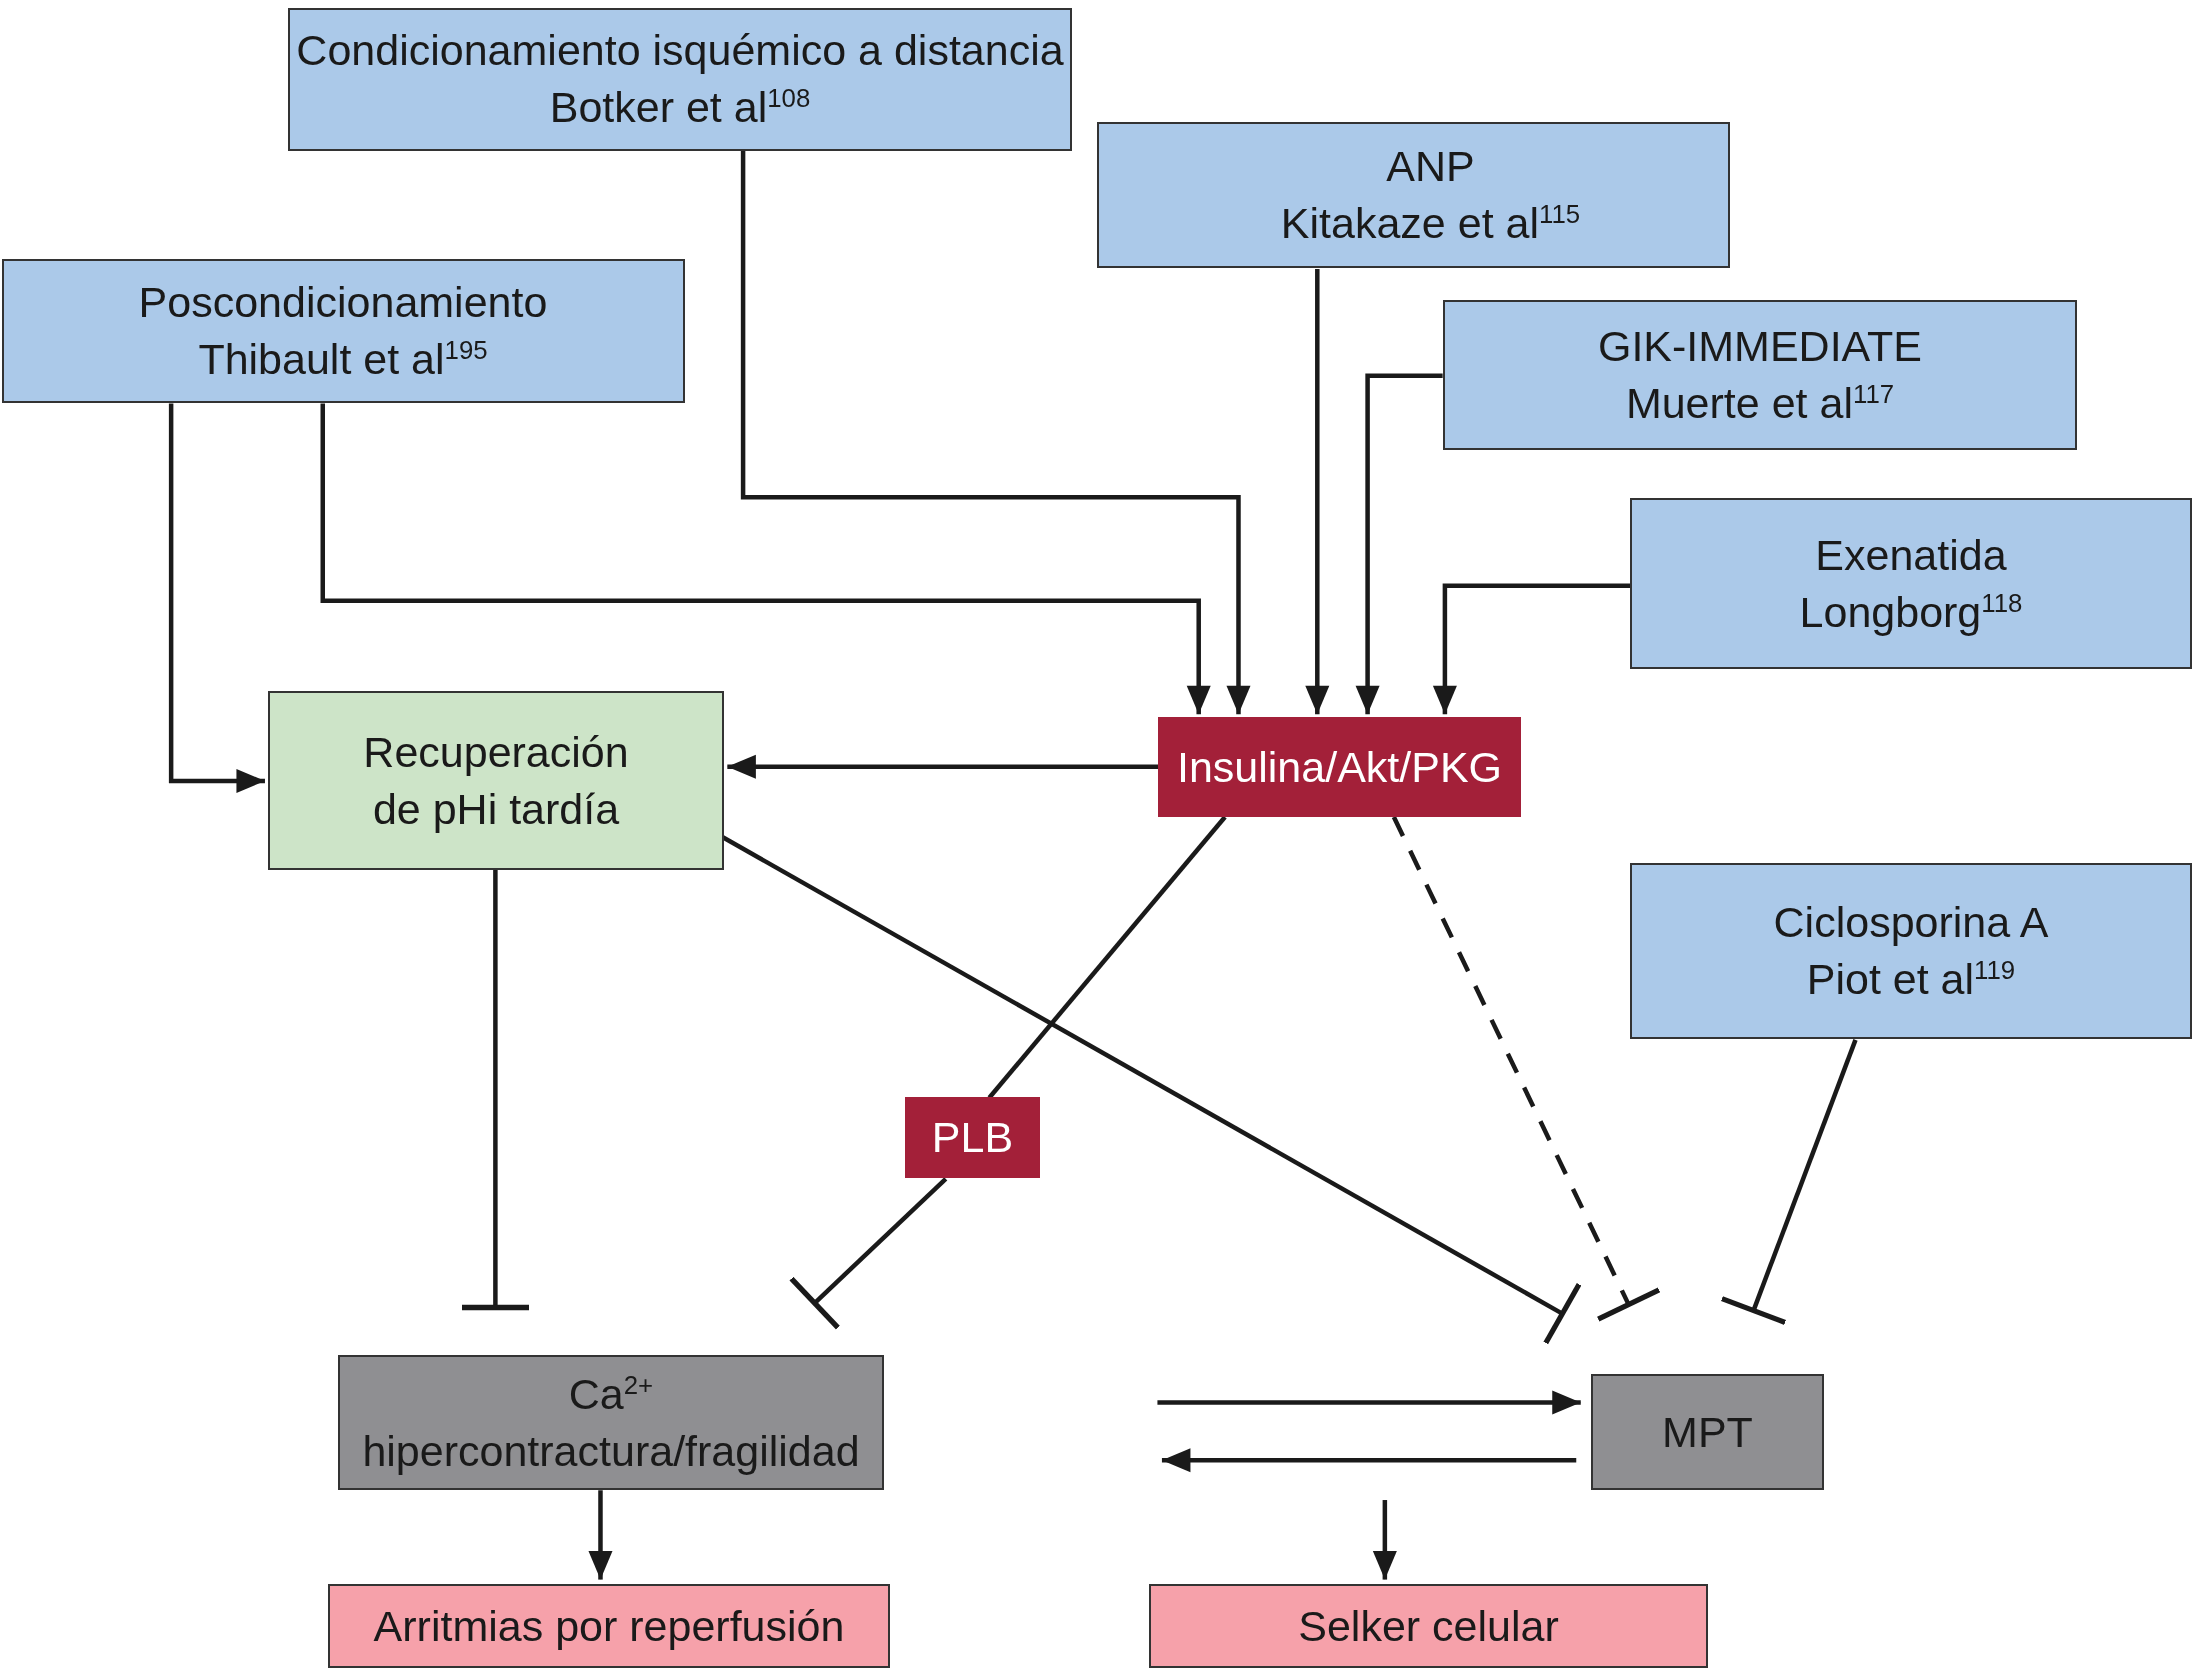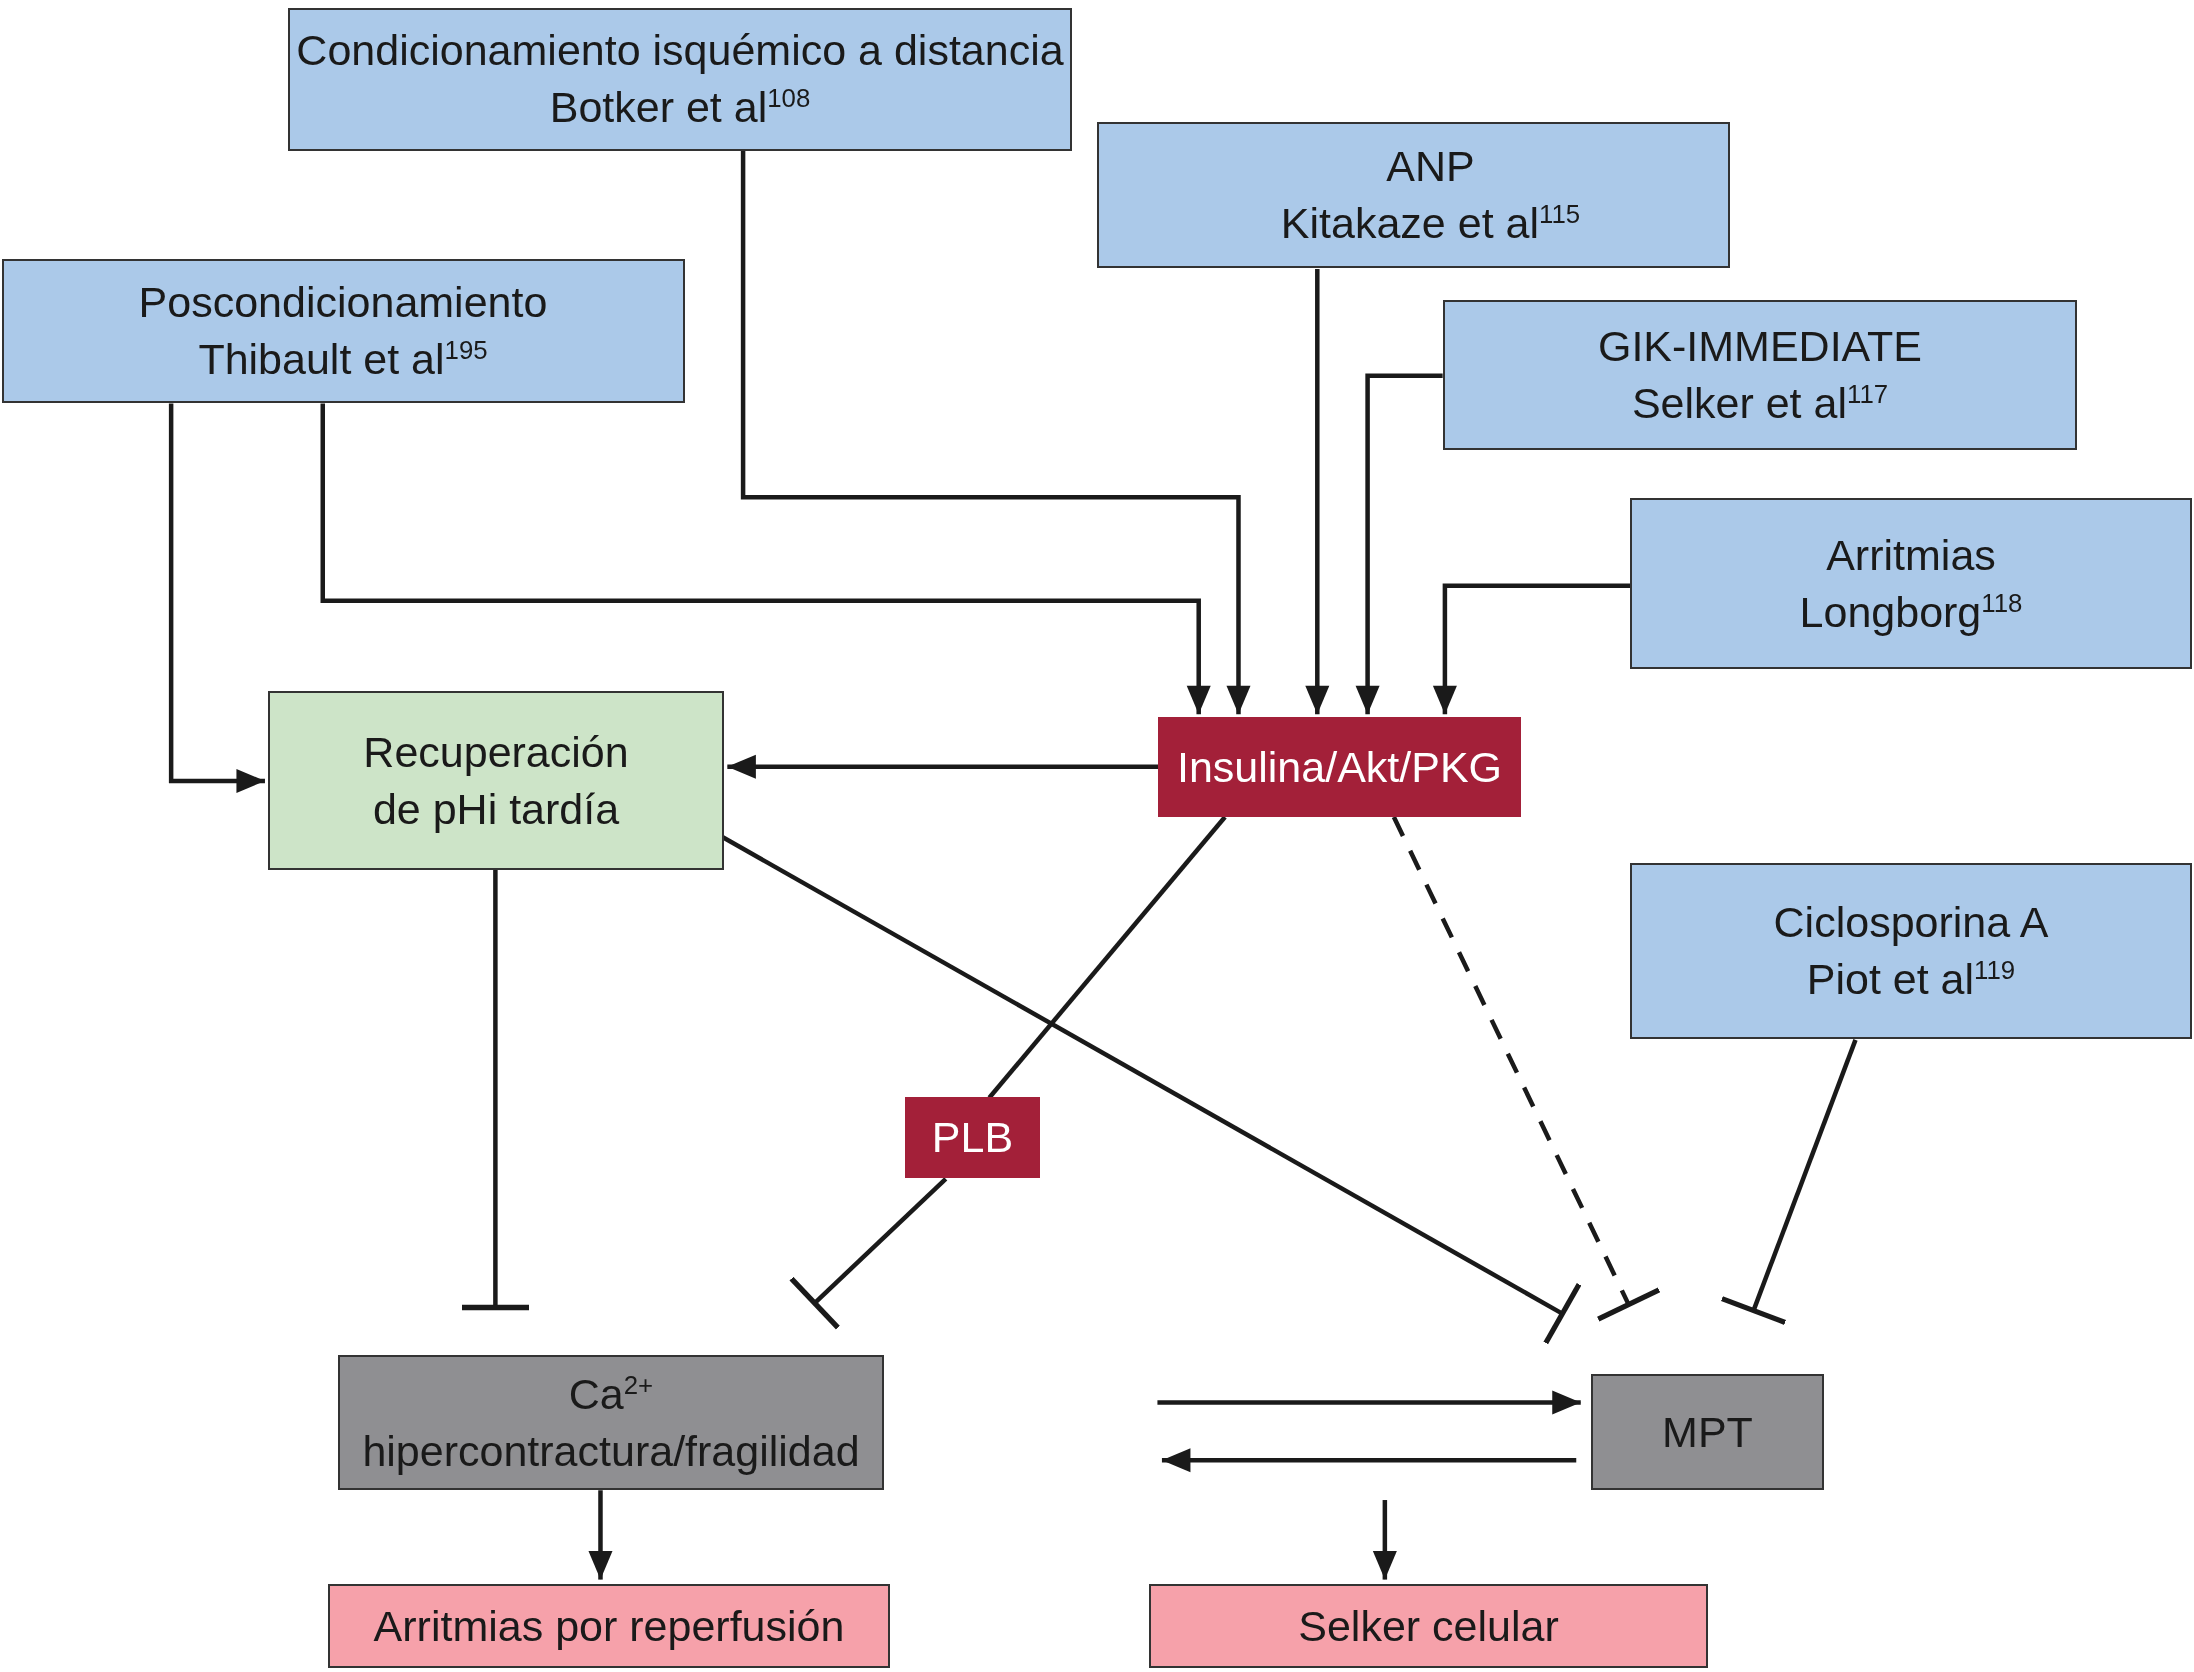--- a/index.html
+++ b/index.html
@@ -79,25 +79,25 @@
     <div><span>Kitakaze et al</span><sup>115</sup></div>
   </div>
 
   <div class="box blue" style="left:1.5px; top:259px; width:683px; height:144px;">
     <div>Poscondicionamiento</div>
     <div><span>Thibault et al</span><sup>195</sup></div>
   </div>
 
   <div class="box blue" style="left:1443px; top:300px; width:634px; height:150px;">
     <div>GIK-IMMEDIATE</div>
-    <div><span>Selker et al</span><sup>117</sup></div>
+    <div><span>Muerte et al</span><sup>117</sup></div>
   </div>
 
   <div class="box blue" style="left:1630px; top:498px; width:562px; height:171px;">
-    <div>Arritmias</div>
+    <div>Exenatida</div>
     <div><span>Longborg</span><sup>118</sup></div>
   </div>
 
   <div class="box blue" style="left:1630px; top:863px; width:562px; height:176px;">
     <div>Ciclosporina A</div>
     <div><span>Piot et al</span><sup>119</sup></div>
   </div>
 
   <div class="box green" style="left:268px; top:691px; width:456px; height:179px;">
     <div>Recuperación</div>

